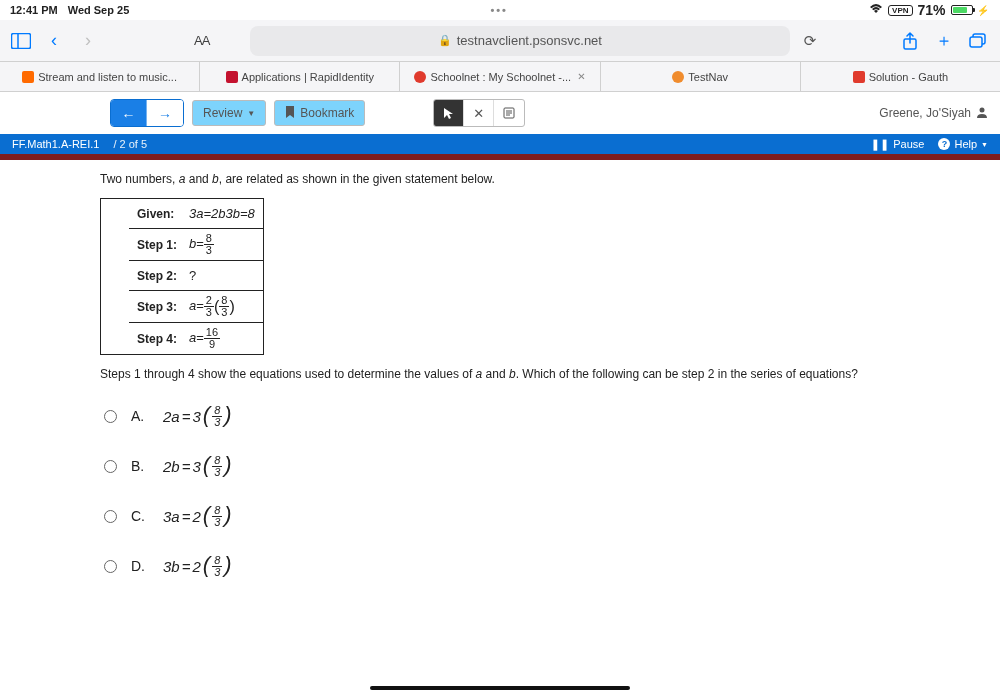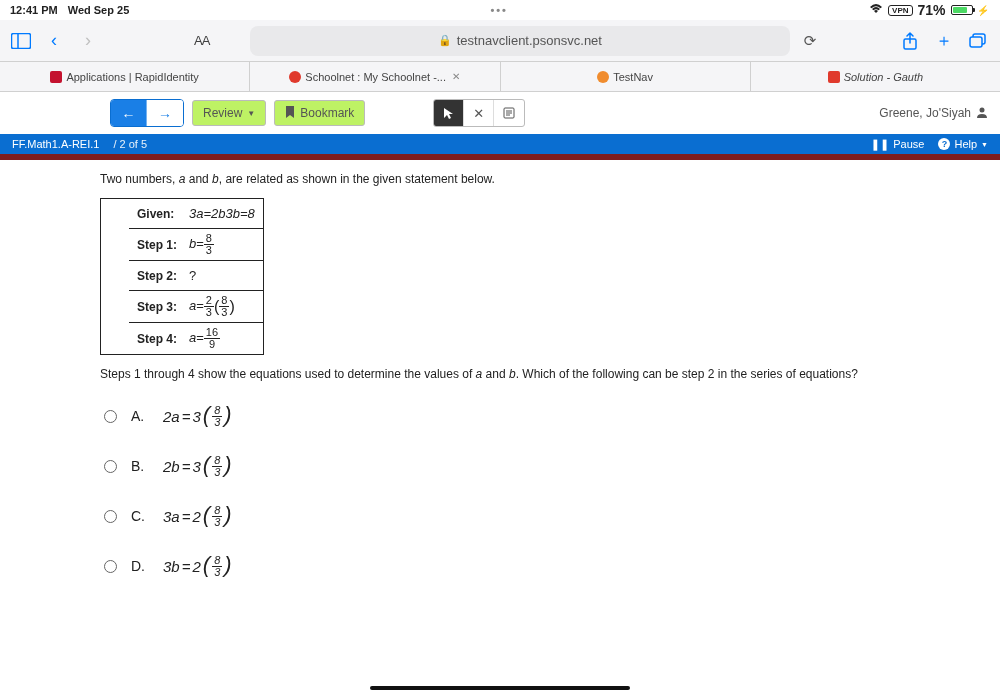--- a/index.html
+++ b/index.html
@@ -24,31 +24,31 @@
   .nav-fwd { color:#c0c0c0; }
   .aa-btn { width:50px; color:#404040; font-size:13px; font-weight:400; letter-spacing:-1px; }
   .url-box { flex:1; height:30px; background:#e9e9eb; border-radius:8px; display:flex; align-items:center; justify-content:center; gap:5px; color:#555; font-size:13px; }
   .lock { font-size:11px; color:#777; }
   .reload { width:28px; height:28px; color:#555; display:flex; align-items:center; justify-content:center; font-size:15px; }
   .share-btn, .plus-btn, .tabs-btn { width:28px; height:28px; color:#007aff; display:flex; align-items:center; justify-content:center; font-size:17px; }
 
   
   .fav-bar { height:30px; background:#f5f5f7; border-bottom:1px solid #d0d0d0; display:flex; align-items:stretch; }
   .fav-tab { flex:1; display:flex; align-items:center; justify-content:center; gap:4px; font-size:11px; color:#444; border-right:1px solid #d0d0d0; padding:0 4px; white-space:nowrap; overflow:hidden; }
-  .fav-tab:last-child { border-right:none;font-style:italic; }
+  .fav-tab:last-child { border-right:none; }
   .fav-ico { width:12px; height:12px; border-radius:2px; flex-shrink:0; }
   .fav-close { color:#888; font-size:10px; margin-left:2px; }
 
   
   .tn-bar { height:42px; background:#fff; display:flex; align-items:center; padding:0 12px; gap:8px; }
   .tn-navgroup { display:flex; border-radius:4px; overflow:hidden; border:1px solid #0a6ed1; }
   .tn-navbtn { width:36px; height:26px; display:flex; align-items:center; justify-content:center; color:#fff; font-size:14px; }
   .tn-prev { background:#1a7fe6; border-right:1px solid rgba(255,255,255,0.4); }
   .tn-next { background:#fff; color:#1a7fe6; }
-  .tn-btn { height:26px; padding:0 10px; border:1px solid #bbb; border-radius:3px; background:#bef264; color:#555; font-size:12px; display:flex; align-items:center; gap:5px; }
+  .tn-btn { height:26px; padding:0 10px; border:1px solid #bbb; border-radius:3px; background:#7dd3fc; color:#555; font-size:12px; display:flex; align-items:center; gap:5px; }
   .tn-tools { margin-left:60px; display:flex; border:1px solid #bbb; border-radius:3px; overflow:hidden; }
   .tn-tool { width:30px; height:26px; display:flex; align-items:center; justify-content:center; color:#555; border-right:1px solid #ddd; font-size:13px; }
   .tn-tool:last-child { border-right:none; }
   .tn-tool.active { background:#333; color:#fff; }
   .tn-user { margin-left:auto; color:#555; font-size:12px; display:flex; align-items:center; gap:5px; }
 
   
   .test-info { height:26px; background:#0a6ed1; color:#fff; display:flex; align-items:center; padding:4px 12px; font-size:11px; border-bottom:6px solid #7f1d1d; }
   .test-id { }
   .test-prog { margin-left:14px; opacity:0.9; }
@@ -135,20 +135,24 @@
   <div class="tabs-btn">
     <svg width="18" height="16" viewBox="0 0 18 16">
         <rect x="4" y="1" width="12" height="10" rx="2" fill="none" stroke="#007aff" stroke-width="1.5"></rect>
         <rect x="1" y="4" width="12" height="10" rx="2" fill="#f5f5f7" stroke="#007aff" stroke-width="1.5"></rect>
       </svg>
   </div>
 </div>
 
 <div class="fav-bar">
   <div class="fav-tab">
+    <span class="fav-ico" style="background:#ff6a00"></span>
+    <span>Stream and listen to music...</span>
+  </div>
+  <div class="fav-tab">
     <span class="fav-ico" style="background:#c4122f"></span>
     <span>Applications | RapidIdentity</span>
   </div>
   <div class="fav-tab">
     <span class="fav-ico" style="background:#e03a2d;border-radius:50%"></span>
     <span>Schoolnet : My Schoolnet -...</span>
     <span class="fav-close">✕</span>
   </div>
   <div class="fav-tab">
     <span class="fav-ico" style="background:#f08c2e;border-radius:50%"></span>

